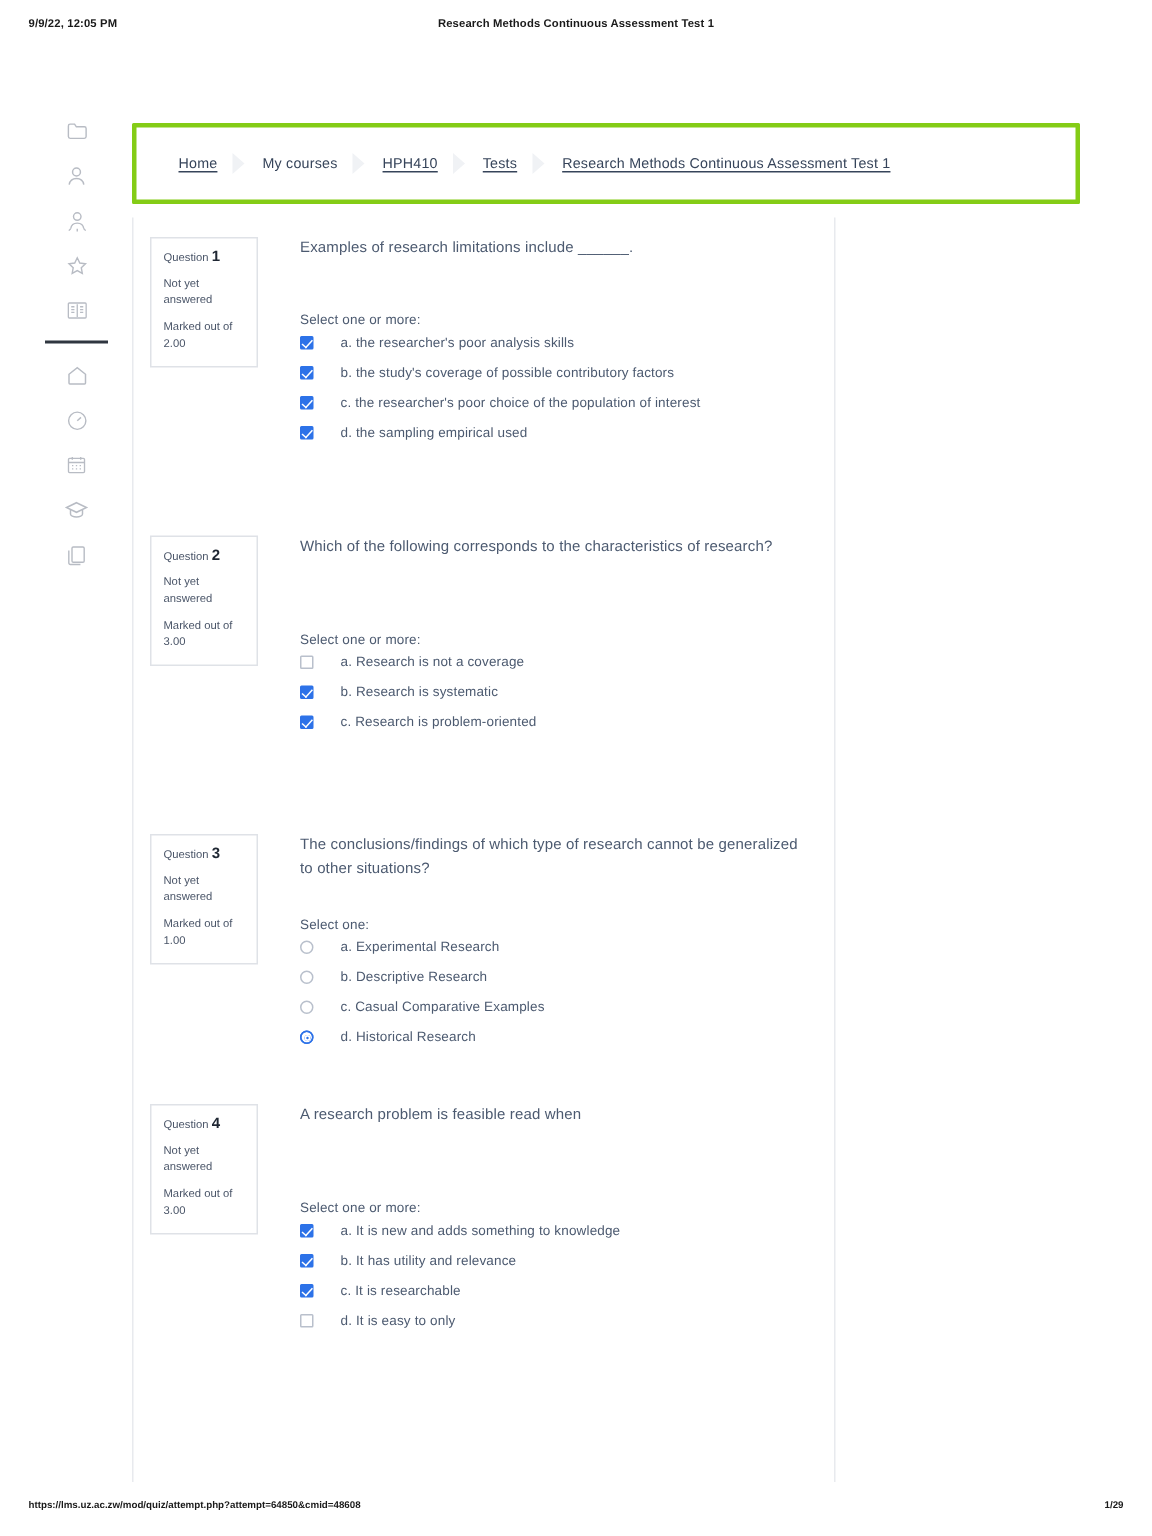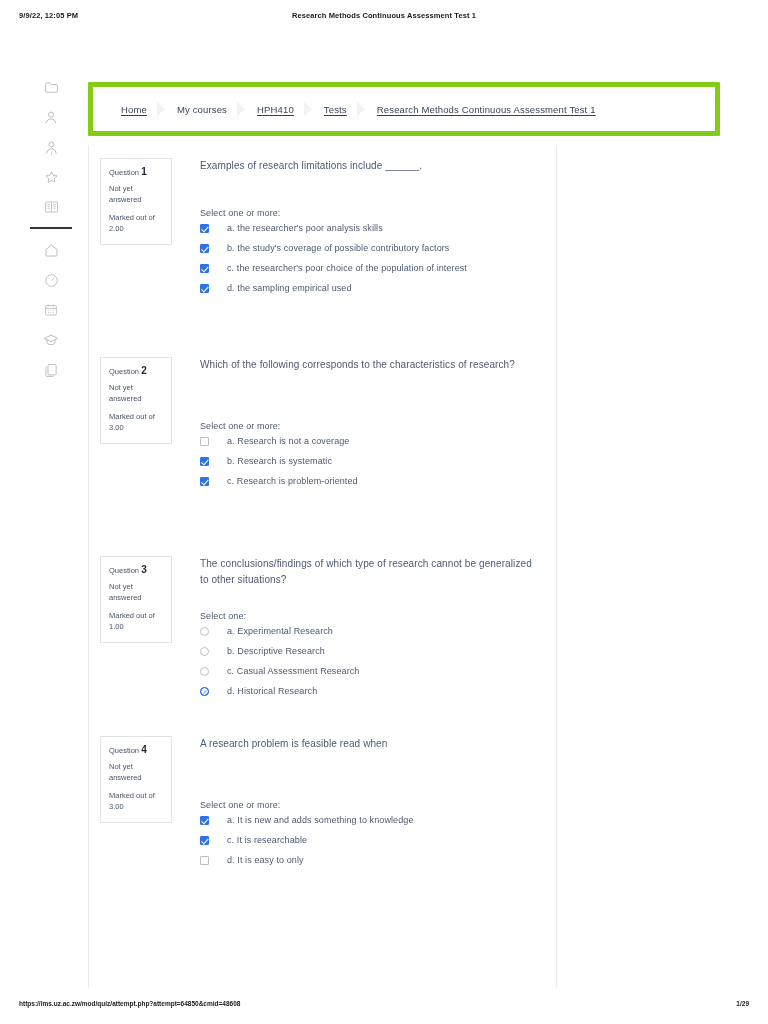--- a/index.html
+++ b/index.html
@@ -59,21 +59,21 @@
   .rail-divider {
     width: 42px; height: 0;
     border-top: 2.5px solid #2f3640;
     margin: 5px 0 6px 0;
   }
 
   
   .crumb-card {
     position: absolute; left: 88px; top: 82px;
     width: 632px; height: 54px;
-    border: 5px solid #84cc16;
+    border: 3px solid #84cc16;
     background: #fff;
     display: flex; align-items: center;
     padding-left: 28px;
     border-radius: 1px;
   }
   .crumbs { display: flex; align-items: center; }
   .crumb {
     font-size: 9.5px; color: #36445a; letter-spacing: .15px;
     white-space: nowrap;
   }
@@ -333,21 +333,21 @@
             <div class="opt">
               <span class="radio"></span>
               <span class="opt-label">a. Experimental Research</span>
             </div>
             <div class="opt">
               <span class="radio"></span>
               <span class="opt-label">b. Descriptive Research</span>
             </div>
             <div class="opt">
               <span class="radio"></span>
-              <span class="opt-label">c. Casual Assessment Research</span>
+              <span class="opt-label">c. Casual Comparative Examples</span>
             </div>
             <div class="opt">
               <span class="radio on"></span>
               <span class="opt-label">d. Historical Research</span>
             </div>
           </div>
         </div>
       </div>
       <div class="q" style="top: 736px;">
         <div class="q-info">
@@ -358,20 +358,24 @@
         <div class="q-body">
           <div class="q-text">A research problem is feasible read when</div>
           <div class="q-prompt" style="margin-top: 48px;">Select one or more:</div>
           <div class="opts">
             <div class="opt">
               <span class="box on"></span>
               <span class="opt-label">a. It is new and adds something to knowledge</span>
             </div>
             <div class="opt">
               <span class="box on"></span>
+              <span class="opt-label">b. It has utility and relevance</span>
+            </div>
+            <div class="opt">
+              <span class="box on"></span>
               <span class="opt-label">c. It is researchable</span>
             </div>
             <div class="opt">
               <span class="box"></span>
               <span class="opt-label">d. It is easy to only</span>
             </div>
           </div>
         </div>
       </div>
     </div>

